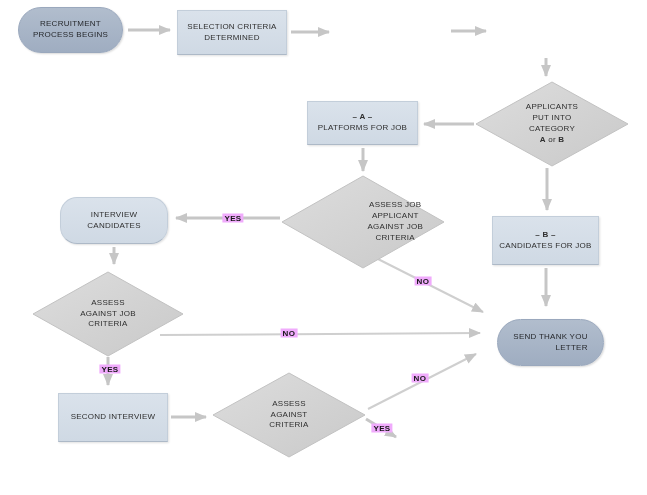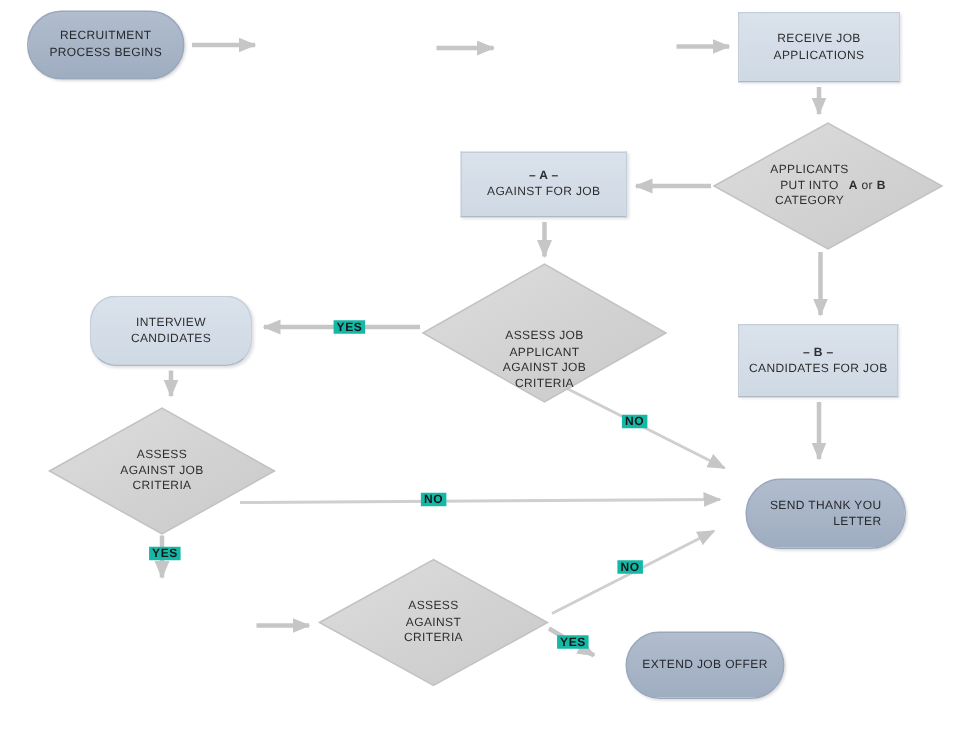--- a/index.html
+++ b/index.html
@@ -30,31 +30,31 @@
   }
   .stadium{
     background:linear-gradient(#b1bdcd,#9fadc1);
     border:1px solid #9aa8bd;
     border-radius:24px;
     box-shadow:1px 1px 2px rgba(0,0,0,.15);
     color:#26282c;
   }
   .dtext{
     position:absolute;
-    display:flex;flex-direction:row;align-items:center;justify-content:center;
+    display:flex;flex-direction:column;align-items:center;justify-content:center;
     text-align:center;
     font-size:8px;line-height:1.35;letter-spacing:.25px;
     color:#2e2e2e;white-space:pre-line;
     z-index:2;
   }
   .node-title{font-weight:bold;}
   .elabel{
     position:absolute;
     transform:translate(-50%,-50%);
-    background:#14b8a6;
+    background:#f0abfc;
     padding:0 2px;
     font-size:8px;font-weight:bold;letter-spacing:.4px;
     color:#161616;
     z-index:3;
   }
   .cat-ab b{font-weight:bold;}
 </style>
 </head>
 <body>
 
@@ -98,51 +98,51 @@
       <polygon points="33,314 108,272 183,314 108,356"></polygon>
       <polygon points="213,415 289,373 365,415 289,457"></polygon>
     </g>
   </svg>
 
   <div class="node stadium" style="left:18px;top:7px;width:105px;height:46px;">
     <span>RECRUITMENT
 PROCESS BEGINS</span>
   </div>
 
+  <div class="node rect" style="left:177px;top:10px;width:110px;height:45px;">
+    <span>SELECTION CRITERIA
+DETERMINED</span>
+  </div>
 
 
-  <div class="node rect" style="left:492px;top:8px;width:108px;height:47px;">
-    <span>RECEIVE JOB
-APPLICATIONS</span>
-  </div>
 
   <div class="node rect" style="left:307px;top:101px;width:111px;height:44px;">
     <span class="node-title">– A –</span>
-    <span>AGAINST FOR JOB</span>
+    <span>PLATFORMS FOR JOB</span>
   </div>
 
   <div class="node rect" style="left:60px;top:197px;width:108px;height:47px;border-radius:17px;">
     <span>INTERVIEW
 CANDIDATES</span>
   </div>
 
   <div class="node rect" style="left:492px;top:216px;width:107px;height:49px;">
     <span class="node-title">– B –</span>
     <span>CANDIDATES FOR JOB</span>
   </div>
 
   <div class="node stadium" style="left:497px;top:319px;width:107px;height:47px;text-align:right;">
     <span>SEND THANK YOU
 LETTER</span>
   </div>
 
+  <div class="node rect" style="left:58px;top:393px;width:110px;height:49px;">
+    <span>SECOND INTERVIEW</span>
+  </div>
 
-  <div class="node stadium" style="left:417px;top:421px;width:106px;height:45px;">
-    <span>EXTEND JOB OFFER</span>
-  </div>
 
   <div class="dtext" style="left:486px;top:88px;width:132px;height:72px;">
     <span>APPLICANTS
 PUT INTO
 CATEGORY</span>
     <span class="cat-ab"><b>A</b><span> or </span><b>B</b></span>
   </div>
 
   <div class="dtext" style="left:303px;top:182px;width:120px;height:80px;align-items:flex-end;">
     <span>ASSESS JOB

